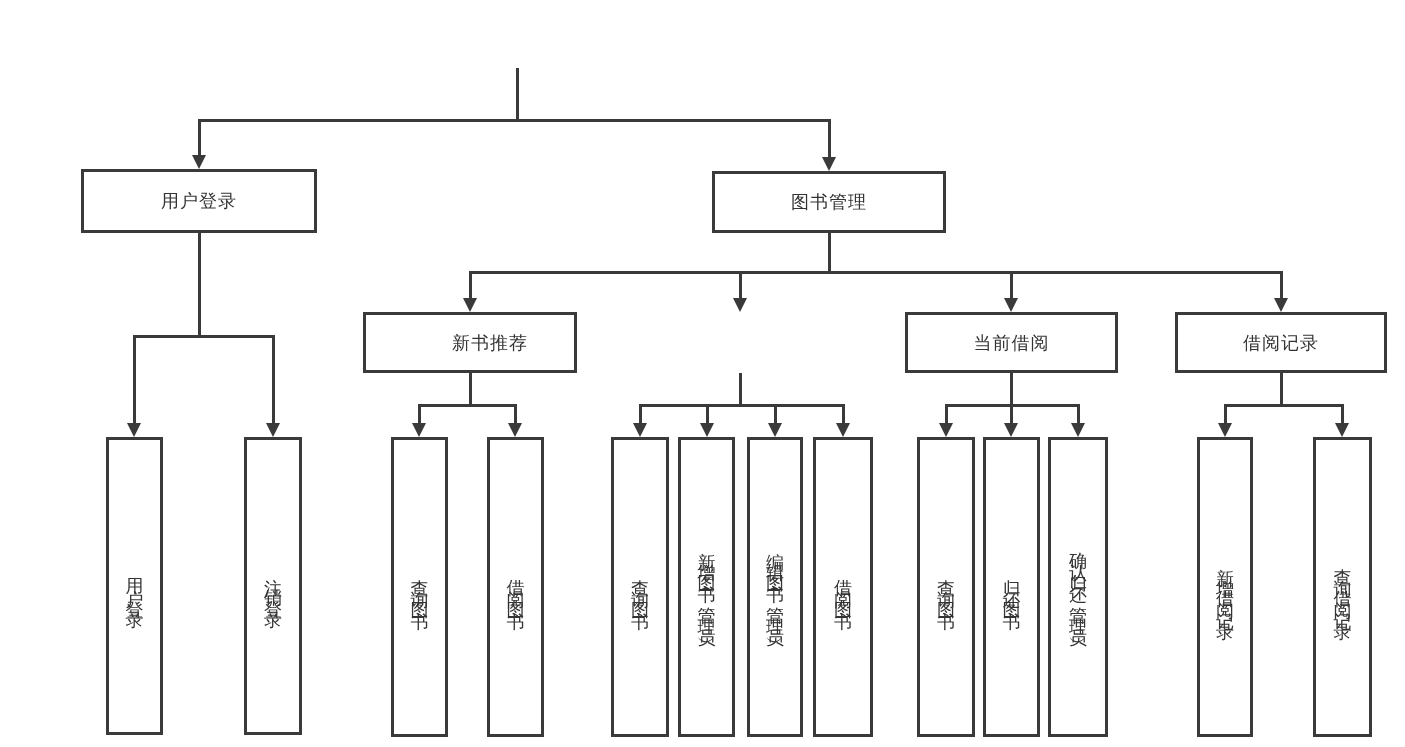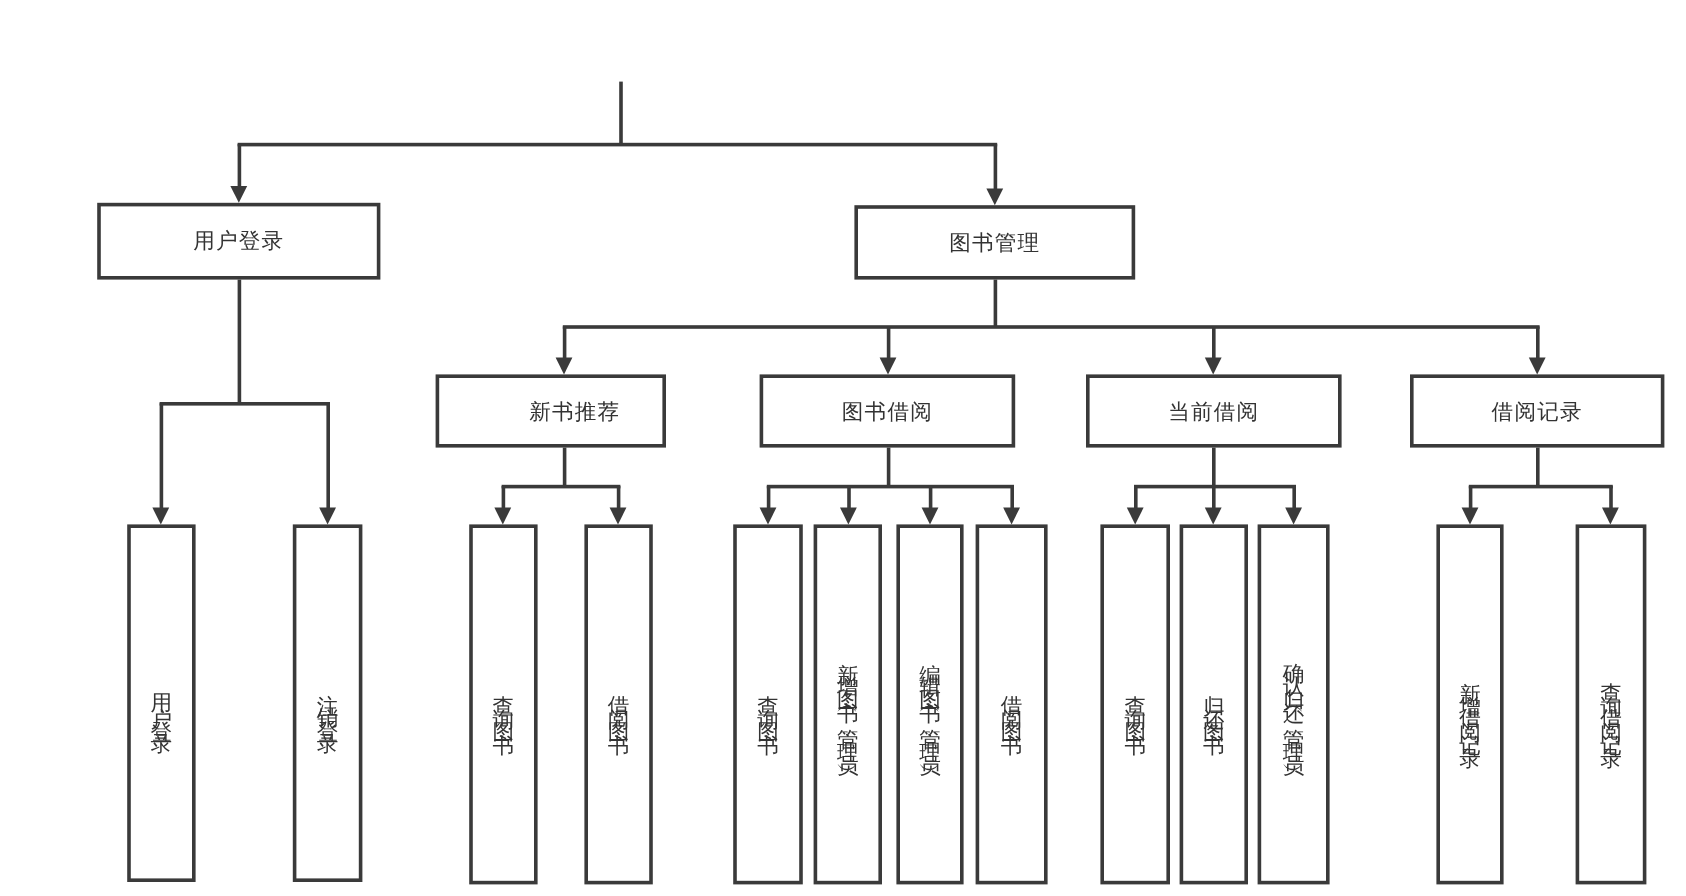--- a/index.html
+++ b/index.html
@@ -56,27 +56,24 @@
 
 
   <div class="node" style="left:81px;top:169px;width:236px;height:64px;">
     <span>用户登录</span>
   </div>
 
   <div class="node" style="left:712px;top:171px;width:234px;height:62px;">
     <span>图书管理</span>
   </div>
 
-  <div class="node" style="left:363px;top:312px;width:192px;height:61px;padding-left:40px;">
+  <div class="node" style="left:363px;top:312px;width:214px;height:61px;padding-left:40px;">
     <span>新书推荐</span>
   </div>
 
-  <div class="node" style="left:633px;top:312px;width:213px;height:61px;">
-    <span>图书借阅</span>
-  </div>
 
   <div class="node" style="left:1175px;top:312px;width:212px;height:61px;">
     <span>借阅记录</span>
   </div>
 
   <div class="node" style="left:905px;top:312px;width:213px;height:61px;">
     <span>当前借阅</span>
   </div>
 
   <div class="node vnode" style="left:106px;top:437px;width:57px;height:298px;">

